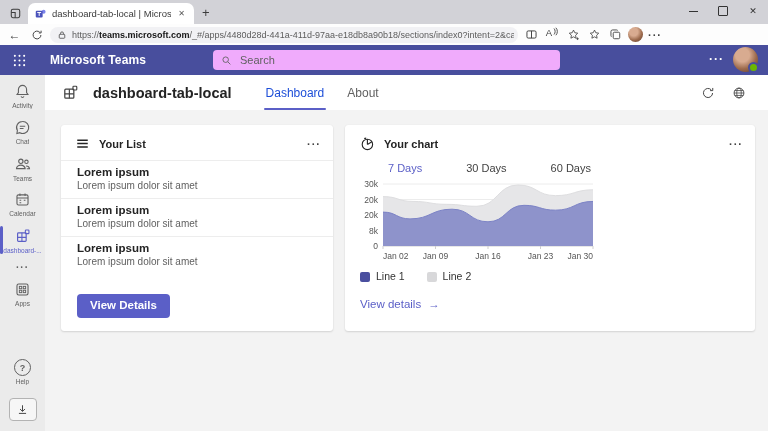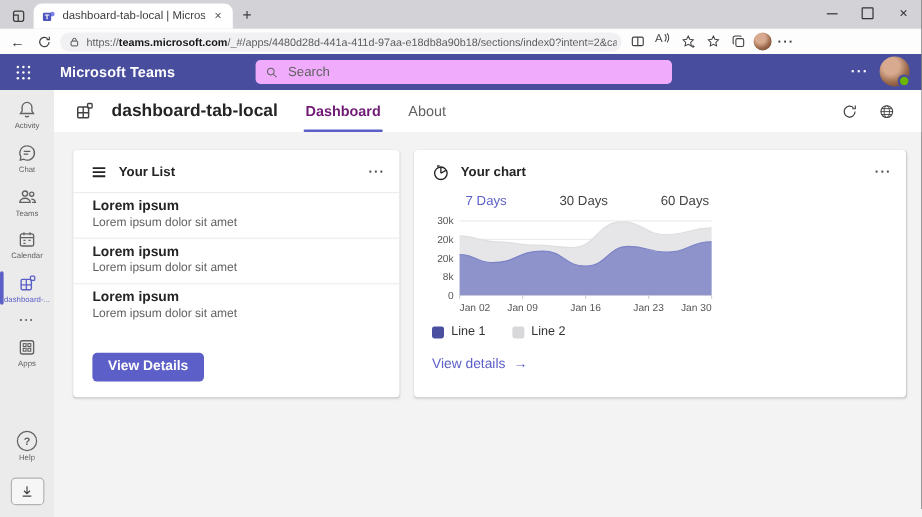--- a/index.html
+++ b/index.html
@@ -63,23 +63,23 @@
   .rspacer{flex:1}
   .rhelp{margin-bottom:8px}
   .helpcirc{width:15px;height:15px;border:1.2px solid #616161;border-radius:50%;display:flex;align-items:center;justify-content:center;
     font-size:9px;color:#616161;font-weight:700}
   .dlbtn{width:26px;height:21px;border:1px solid #b3b3b3;border-radius:4px;background:#f6f6f6;
     display:flex;align-items:center;justify-content:center;color:#424242;margin-bottom:10px}
 
   .content{flex:1;display:flex;flex-direction:column;background:#f3f3f3}
   .appheader{height:35px;background:#fff;display:flex;align-items:center;padding-left:16px;flex:0 0 35px}
   .appicon{color:#424242;margin-right:13px}
-  .apptitle{font-size:14.5px;font-weight:700;color:#242424;margin-right:21px}
+  .apptitle{font-size:14.5px;font-weight:700;color:#242424;margin-right:32px}
   .htab{position:relative;font-size:12px;color:#616161;margin-right:19px;height:35px;display:flex;align-items:center;padding:0 2px}
-  .htab.active{color:#701a75;font-weight:700}
+  .htab.active{color:#1d4ed8;font-weight:400}
   .htab.active::after{content:"";position:absolute;left:0;right:0;bottom:0;height:2.5px;background:#5b5fc7;border-radius:2px}
   .hactions{margin-left:auto;margin-right:22px;display:flex;gap:17px;color:#424242}
 
   
   .cards{display:flex;gap:12px;padding:15px 13px 0 16px}
   .card{background:#fff;border-radius:3px;box-shadow:0 1px 2px rgba(0,0,0,.13),0 0 1px rgba(0,0,0,.08);
     height:206px;box-sizing:border-box;display:flex;flex-direction:column}
   .card-header{display:flex;align-items:center;gap:9px;padding:11px 12px 9px 14px;flex:0 0 auto}
   .card-title{font-size:11px;font-weight:700;color:#242424}
   .card-more{margin-left:auto;font-size:11px;font-weight:700;letter-spacing:1px;color:#424242}

